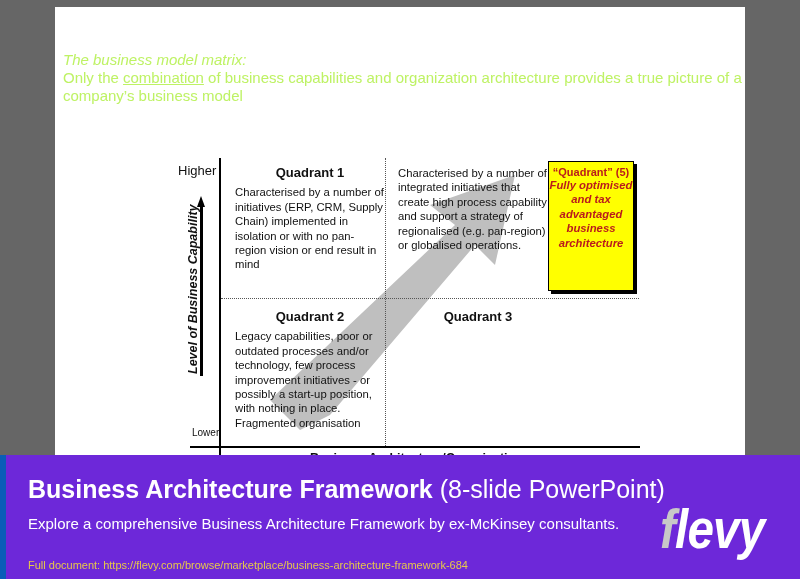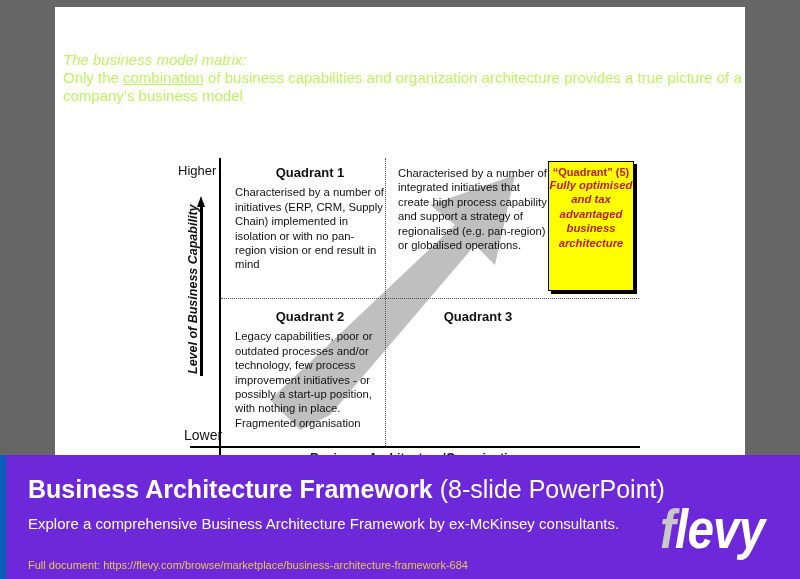--- a/index.html
+++ b/index.html
@@ -19,21 +19,21 @@
   .intro .lead { font-style:italic; }
   .intro u { text-decoration:underline; }
 
   
   .axis-v { position:absolute; left:219px; top:158px; width:1.5px; height:308px; background:#000; }
   .axis-h { position:absolute; left:190px; top:446px; width:450px; height:1.5px; background:#000; }
   .div-v { position:absolute; left:385px; top:158px; width:0; height:288px; border-left:1px dotted #555; }
   .div-h { position:absolute; left:221px; top:298px; width:418px; height:0; border-top:1px dotted #555; }
 
   .lbl-higher { position:absolute; left:178px; top:163px; font-size:13px; color:#111; }
-  .lbl-lower { position:absolute; left:184px; top:427px; font-size:14px; color:#111; }
+  .lbl-lower { position:absolute; left:192px; top:427px; font-size:10px; color:#111; }
   .ylabel {
     position:absolute; left:186px; top:374px; width:200px;
     transform-origin:0 0; transform:rotate(-90deg);
     font-size:12.5px; font-weight:bold; font-style:italic; color:#111; white-space:nowrap;
   }
   .y-arrow-line { position:absolute; left:200px; top:206px; width:3px; height:170px; background:#000; }
   .y-arrow-head {
     position:absolute; left:197px; top:196px; width:0; height:0;
     border-left:4.5px solid transparent; border-right:4.5px solid transparent; border-bottom:11px solid #000;
   }

